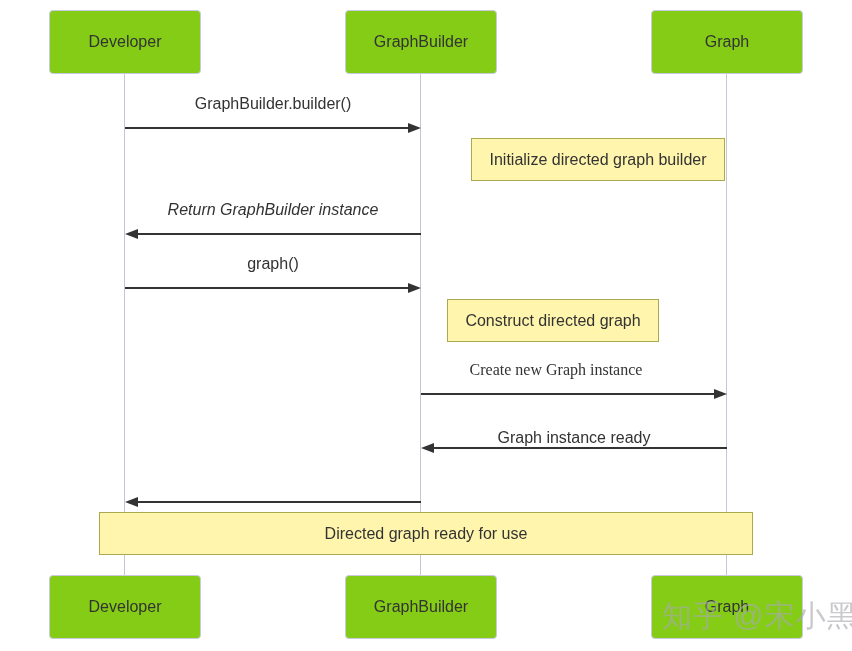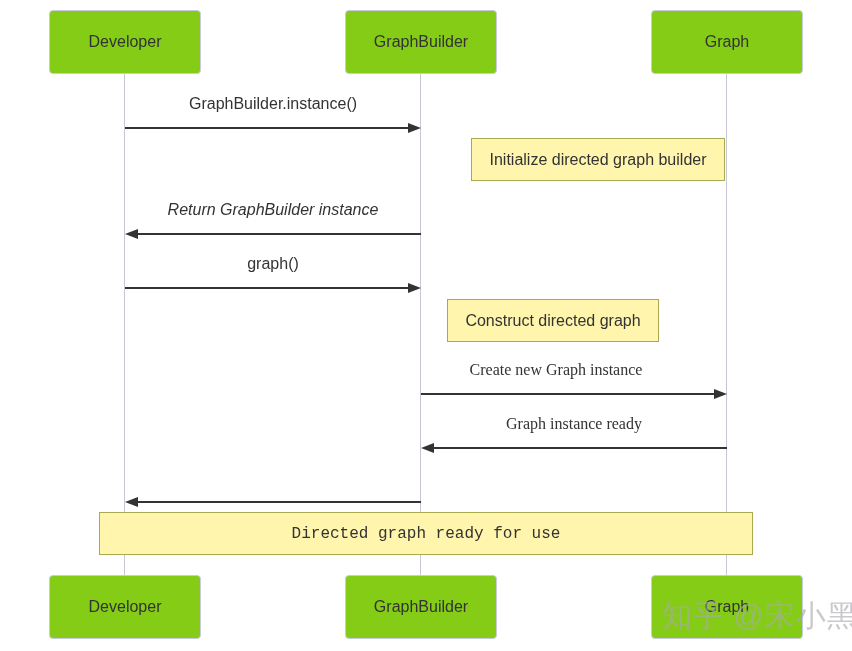--- a/index.html
+++ b/index.html
@@ -74,48 +74,48 @@
 </style>
 </head>
 <body>
 
 <div class="canvas">
 
   <div class="lifeline" style="left:124px;"></div>
   <div class="lifeline" style="left:420px;"></div>
   <div class="lifeline" style="left:726px;"></div>
 
-  <div class="msg-label" style="left:73px;top:93px;">GraphBuilder.instance()</div>
+  <div class="msg-label" style="left:73px;top:93px;">GraphBuilder.builder()</div>
   <div class="msg-line" style="left:125px;top:127px;width:285px;"></div>
   <div class="arrow-right" style="left:408px;top:123px;"></div>
 
   <div class="note" style="left:447px;top:138px;width:252px;height:41px;margin-left:24px;">Initialize directed graph builder</div>
 
   <div class="msg-label" style="left:73px;top:199px;font-style:italic;">Return GraphBuilder instance</div>
   <div class="msg-line" style="left:136px;top:233px;width:285px;"></div>
   <div class="arrow-left" style="left:125px;top:229px;"></div>
 
   <div class="msg-label" style="left:73px;top:253px;">graph()</div>
   <div class="msg-line" style="left:125px;top:287px;width:285px;"></div>
   <div class="arrow-right" style="left:408px;top:283px;"></div>
 
   <div class="note" style="left:447px;top:299px;width:210px;height:41px;">Construct directed graph</div>
 
   <div class="msg-label" style="left:356px;top:359px;font-family:Liberation Serif, serif;">Create new Graph instance</div>
   <div class="msg-line" style="left:421px;top:393px;width:295px;"></div>
   <div class="arrow-right" style="left:714px;top:389px;"></div>
 
-  <div class="msg-label" style="left:374px;top:413px;font-family:Liberation Serif, serif;">Graph instance ready</div>
+  <div class="msg-label" style="left:374px;top:427px;">Graph instance ready</div>
   <div class="msg-line" style="left:432px;top:447px;width:295px;"></div>
   <div class="arrow-left" style="left:421px;top:443px;"></div>
 
   <div class="msg-line" style="left:136px;top:501px;width:285px;"></div>
   <div class="arrow-left" style="left:125px;top:497px;"></div>
 
-  <div class="note" style="left:99px;top:512px;width:652px;height:41px;font-family:Liberation Mono, monospace;">Directed graph ready for use</div>
+  <div class="note" style="left:99px;top:512px;width:652px;height:41px;">Directed graph ready for use</div>
 
   <div class="actor" style="left:49px;top:10px;">
     <span>Developer</span>
   </div>
   <div class="actor" style="left:345px;top:10px;">
     <span>GraphBuilder</span>
   </div>
   <div class="actor" style="left:651px;top:10px;">
     <span>Graph</span>
   </div>

